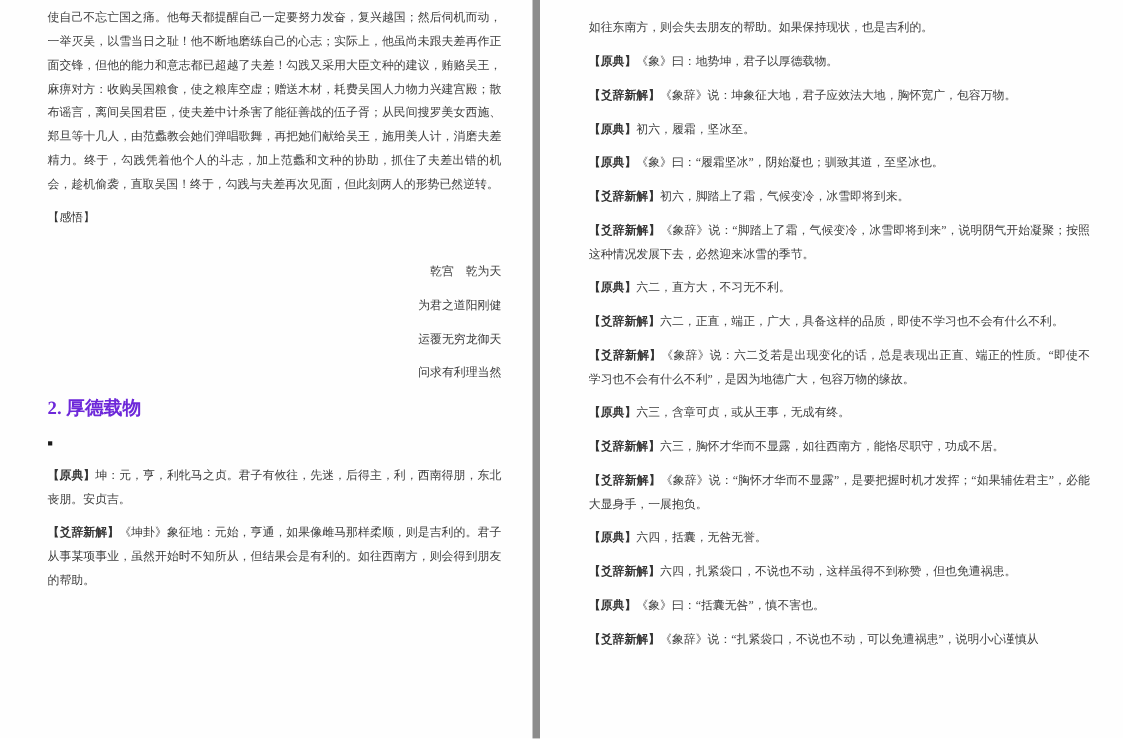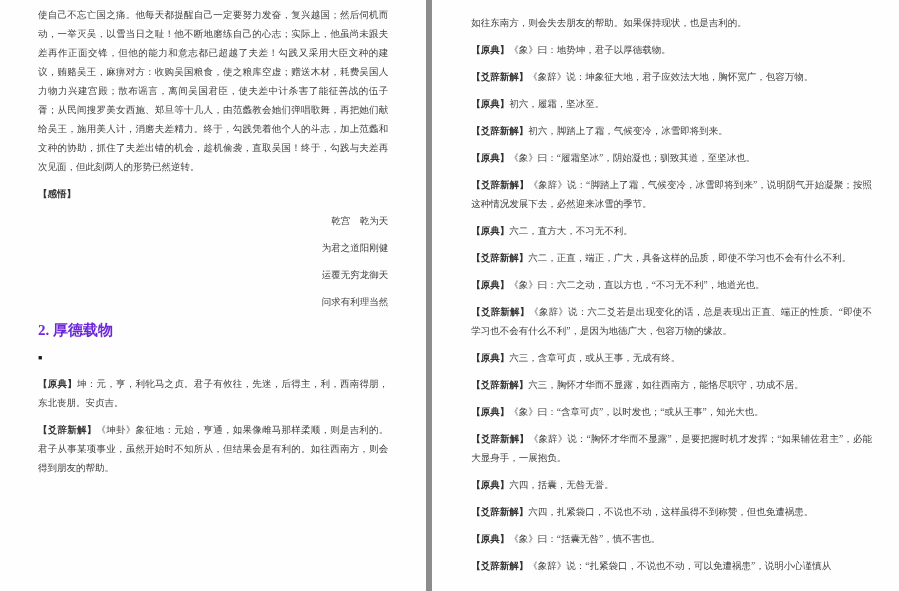--- a/index.html
+++ b/index.html
@@ -16,42 +16,42 @@
     background: #ffffff;
     font-family: "Liberation Serif", "DejaVu Serif", serif;
     color: #3d3d3d;
   }
   .page {
     background: #fefefe;
     height: 591px;
     overflow: hidden;
     box-sizing: border-box;
   }
-  .page-left  { width: 445px; padding: 6px 38px 0 38px; }
+  .page-left  { width: 445px; padding: 6px 25px 0 38px; }
   .gutter     { width: 6px; height: 591px; background: #8c8c8c; flex: none; }
   .page-right { width: 488px; padding: 14px 27px 0 39px; }
 
   p, h2, .verse, .ganwu-label, .bullet {
     margin: 0;
   }
   .body-text {
     font-size: 9.5px;
     line-height: 19px;
     text-align: justify;
     letter-spacing: 0;
   }
   .para { margin-bottom: 8px; }
   .entry { margin-bottom: 8px; }
   .entry b { font-weight: bold; color: #343434; }
 
   .ganwu-label {
     font-size: 9.5px;
     line-height: 19px;
-    font-weight: bold;
-    margin: 8px 0 8px 0;
+    font-weight: normal;
+    margin: 8px 0 24px 0;
     color: #343434;
   }
   .verse {
     font-size: 9.5px;
     line-height: 19px;
     margin-bottom: 8px;
     text-align: right;
   }
   .section-heading {
     font-size: 15px;
@@ -93,30 +93,28 @@
     <p class="body-text entry"><b>【爻辞新解】</b><span>《坤卦》象征地：元始，亨通，如果像雌马那样柔顺，则是吉利的。君子从事某项事业，虽然开始时不知所从，但结果会是有利的。如往西南方，则会得到朋友的帮助。</span></p>
   </div>
 
   <div class="gutter"></div>
 
   <div class="page page-right">
     <p class="body-text entry"><b></b><span>如往东南方，则会失去朋友的帮助。如果保持现状，也是吉利的。</span></p>
     <p class="body-text entry"><b>【原典】</b><span>《象》曰：地势坤，君子以厚德载物。</span></p>
     <p class="body-text entry"><b>【爻辞新解】</b><span>《象辞》说：坤象征大地，君子应效法大地，胸怀宽广，包容万物。</span></p>
     <p class="body-text entry"><b>【原典】</b><span>初六，履霜，坚冰至。</span></p>
+    <p class="body-text entry"><b>【原典】</b><span>《象》曰：“履霜坚冰”，阴始凝也；驯致其道，至坚冰也。</span></p>
     <p class="body-text entry"><b>【爻辞新解】</b><span>初六，脚踏上了霜，气候变冷，冰雪即将到来。</span></p>
-    <p class="body-text entry"><b>【原典】</b><span>《象》曰：“履霜坚冰”，阴始凝也；驯致其道，至坚冰也。</span></p>
     <p class="body-text entry"><b>【爻辞新解】</b><span>《象辞》说：“脚踏上了霜，气候变冷，冰雪即将到来”，说明阴气开始凝聚；按照这种情况发展下去，必然迎来冰雪的季节。</span></p>
     <p class="body-text entry"><b>【原典】</b><span>六二，直方大，不习无不利。</span></p>
     <p class="body-text entry"><b>【爻辞新解】</b><span>六二，正直，端正，广大，具备这样的品质，即使不学习也不会有什么不利。</span></p>
-    <p class="body-text entry"><b>【原典】</b><span>《象》曰：六二之动，直以方也，“不习无不利”，地道光也。</span></p>
     <p class="body-text entry"><b>【爻辞新解】</b><span>《象辞》说：六二爻若是出现变化的话，总是表现出正直、端正的性质。“即使不学习也不会有什么不利”，是因为地德广大，包容万物的缘故。</span></p>
     <p class="body-text entry"><b>【原典】</b><span>六三，含章可贞，或从王事，无成有终。</span></p>
     <p class="body-text entry"><b>【爻辞新解】</b><span>六三，胸怀才华而不显露，如往西南方，能恪尽职守，功成不居。</span></p>
-    <p class="body-text entry"><b>【原典】</b><span>《象》曰：“含章可贞”，以时发也；“或从王事”，知光大也。</span></p>
     <p class="body-text entry"><b>【爻辞新解】</b><span>《象辞》说：“胸怀才华而不显露”，是要把握时机才发挥；“如果辅佐君主”，必能大显身手，一展抱负。</span></p>
     <p class="body-text entry"><b>【原典】</b><span>六四，括囊，无咎无誉。</span></p>
     <p class="body-text entry"><b>【爻辞新解】</b><span>六四，扎紧袋口，不说也不动，这样虽得不到称赞，但也免遭祸患。</span></p>
     <p class="body-text entry"><b>【原典】</b><span>《象》曰：“括囊无咎”，慎不害也。</span></p>
     <p class="body-text entry"><b>【爻辞新解】</b><span>《象辞》说：“扎紧袋口，不说也不动，可以免遭祸患”，说明小心谨慎从</span></p>
   </div>
 
 </div>
 
 </body></html>

